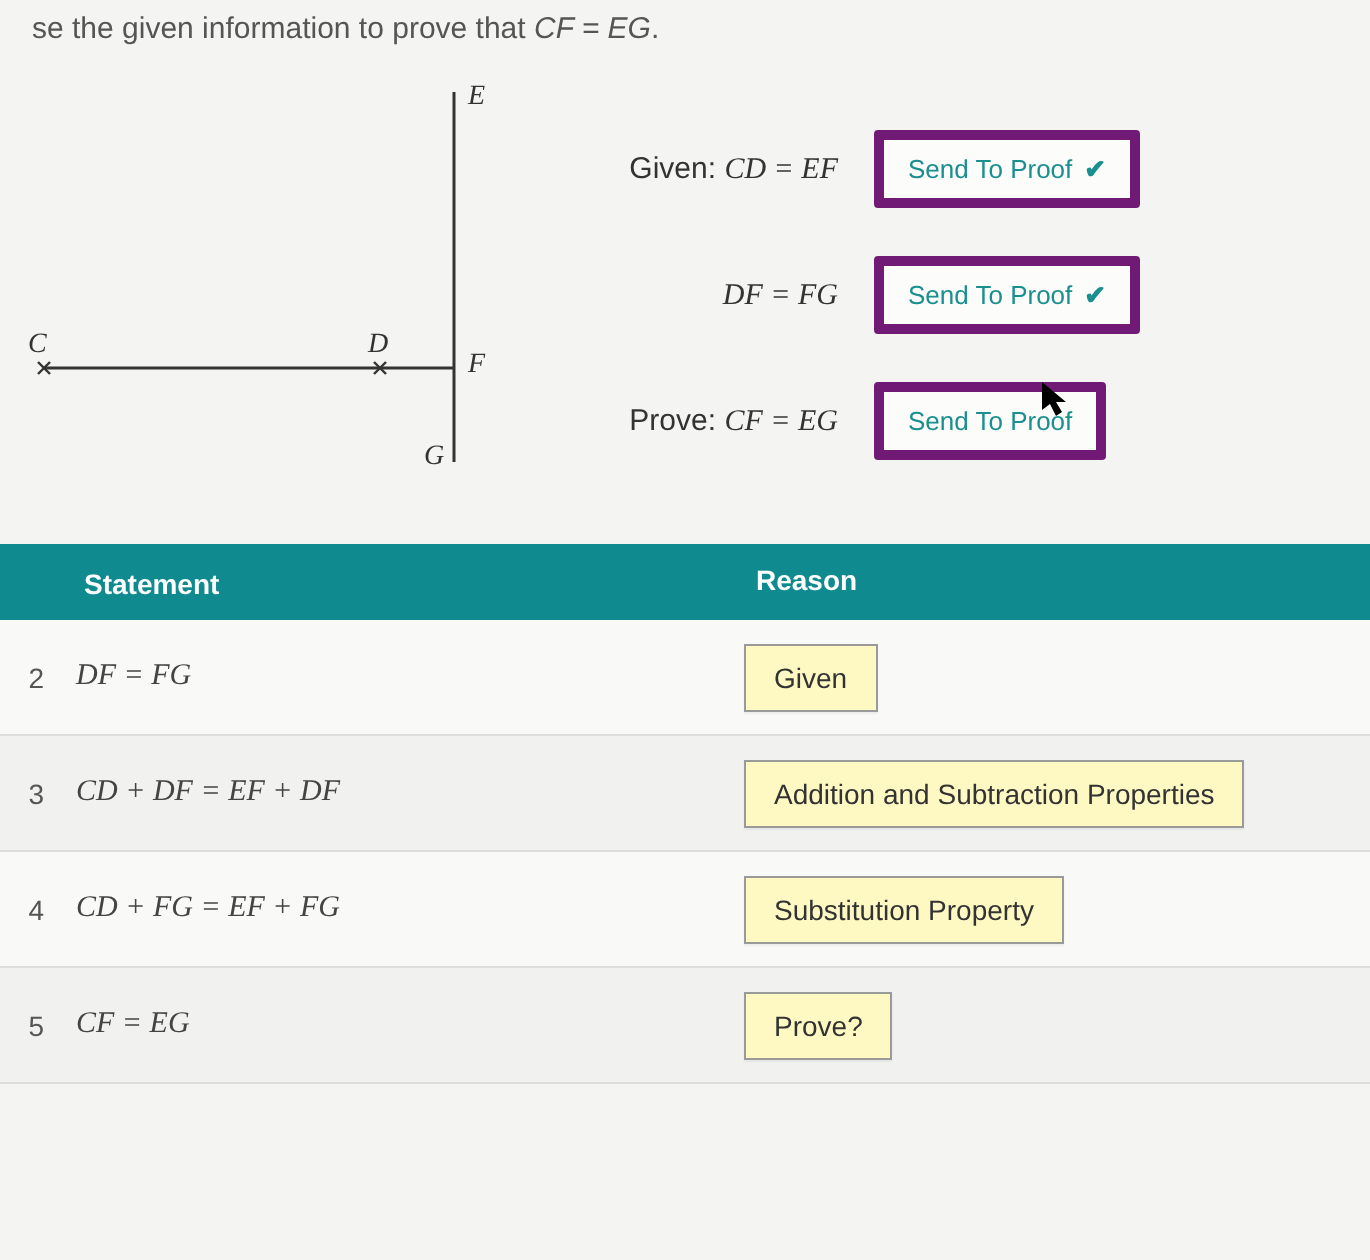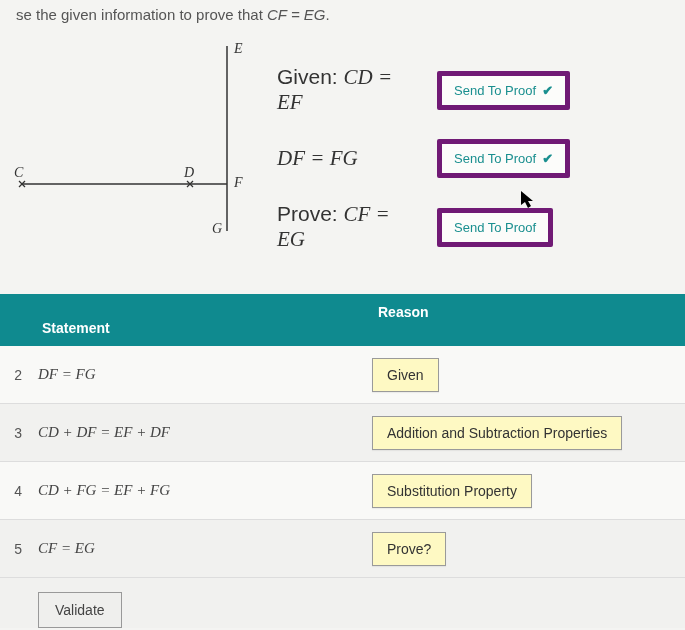--- a/index.html
+++ b/index.html
@@ -40,21 +40,22 @@
     flex: 1;
     padding-top: 24px;
   }
   .grow {
     display: flex;
     align-items: center;
     margin-bottom: 24px;
   }
   .grow .lbl {
     width: 160px;
-    font-size: 21px;
+    text-align: right;
+    font-size: 15px;
     color:#333;
     padding-right: 18px;
   }
   .grow .lbl .v { font-style: italic; font-family: "Times New Roman", serif; }
   .send-btn {
     border: 5px solid #701a75;
     background: #fcfcfa;
     color: #1a8f8f;
     font-size: 13px;
     padding: 7px 12px;
@@ -73,21 +74,21 @@
     margin-top: 18px;
     width: 100%;
   }
   .thead {
     display: flex;
     background: #0f8a8f;
     color: #fff;
     font-weight: bold;
     font-size: 14px;
   }
-  .thead .c1 { width: 370px; padding: 26px 0 10px 42px; }
+  .thead .c1 { width: 370px; padding: 12px 0 10px 42px; }
   .thead .c2 { flex:1; padding: 10px 4px 10px 8px; }
   .trow {
     display: flex;
     border-bottom: 1px solid #ddd;
     align-items: center;
     min-height: 58px;
   }
   .trow:nth-child(even){ background:#f9f9f7; }
   .trow:nth-child(odd){ background:#f1f1ef; }
   .trow .num {
@@ -197,16 +198,13 @@
     <div class="num">4</div>
     <div class="stmt">CD + FG = EF + FG</div>
     <div class="reason"><span class="reason-box">Substitution Property</span></div>
   </div>
   <div class="trow">
     <div class="num">5</div>
     <div class="stmt">CF = EG</div>
     <div class="reason"><span class="reason-box">Prove?</span></div>
   </div>
 
-  <div class="validate-row">
-    <button class="validate-btn">Validate</button>
-  </div>
 </div>
 
 </body></html>

